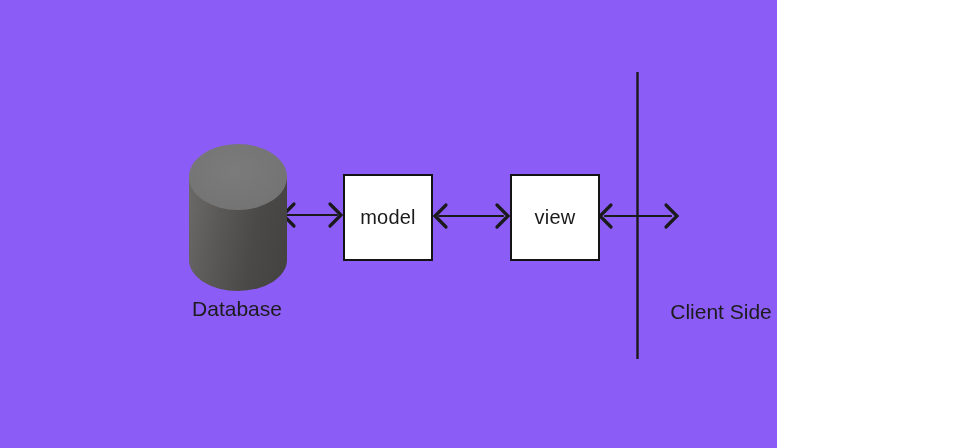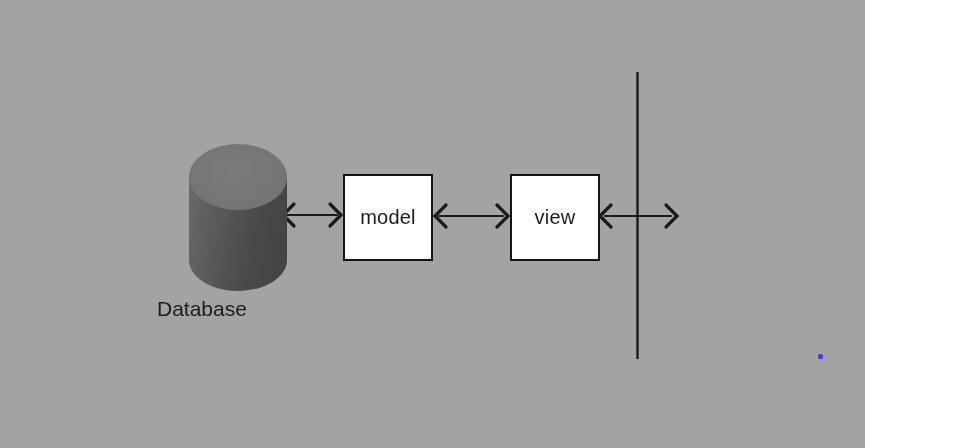--- a/index.html
+++ b/index.html
@@ -3,23 +3,23 @@
 <meta charset="utf-8">
 <style>
   html, body {
     margin: 0;
     padding: 0;
     background: #ffffff;
     font-family: "Liberation Sans", "DejaVu Sans", sans-serif;
   }
   .stage {
     position: relative;
-    width: 865px;
+    width: 777px;
     height: 448px;
-    background: #a3a3a3;
+    background: #8b5cf6;
     overflow: hidden;
   }
   .abs { position: absolute; }
 
   
   .overlay {
     position: absolute;
     left: 0; top: 0;
     width: 963px; height: 448px;
     pointer-events: none;
@@ -61,21 +61,21 @@
     white-space: nowrap;
   }
   .node-model    { left: 343px; }
   .node-view     { left: 510px; }
   .node-template { left: 678px; font-size: 19px; }
 
   
   .diagram-label {
     position: absolute;
     width: 160px;
-    text-align: left;
+    text-align: center;
     font-size: 21px;
     color: #1c1c1c;
   }
   .label-database { left: 157px; top: 297px; }
   .label-server   { left: 339px; top: 297px; }
   .label-client   { left: 641px; top: 300px; }
 
   
   .stray-dot {
     position: absolute;
@@ -120,16 +120,17 @@
   </div>
 
   <div class="node-box node-model">
     <span>model</span>
   </div>
   <div class="node-box node-view">
     <span>view</span>
   </div>
 
   <div class="diagram-label label-database">Database</div>
+  <div class="diagram-label label-client">Client Side</div>
 
   <div class="stray-dot"></div>
 
 </div>
 
 </body></html>

